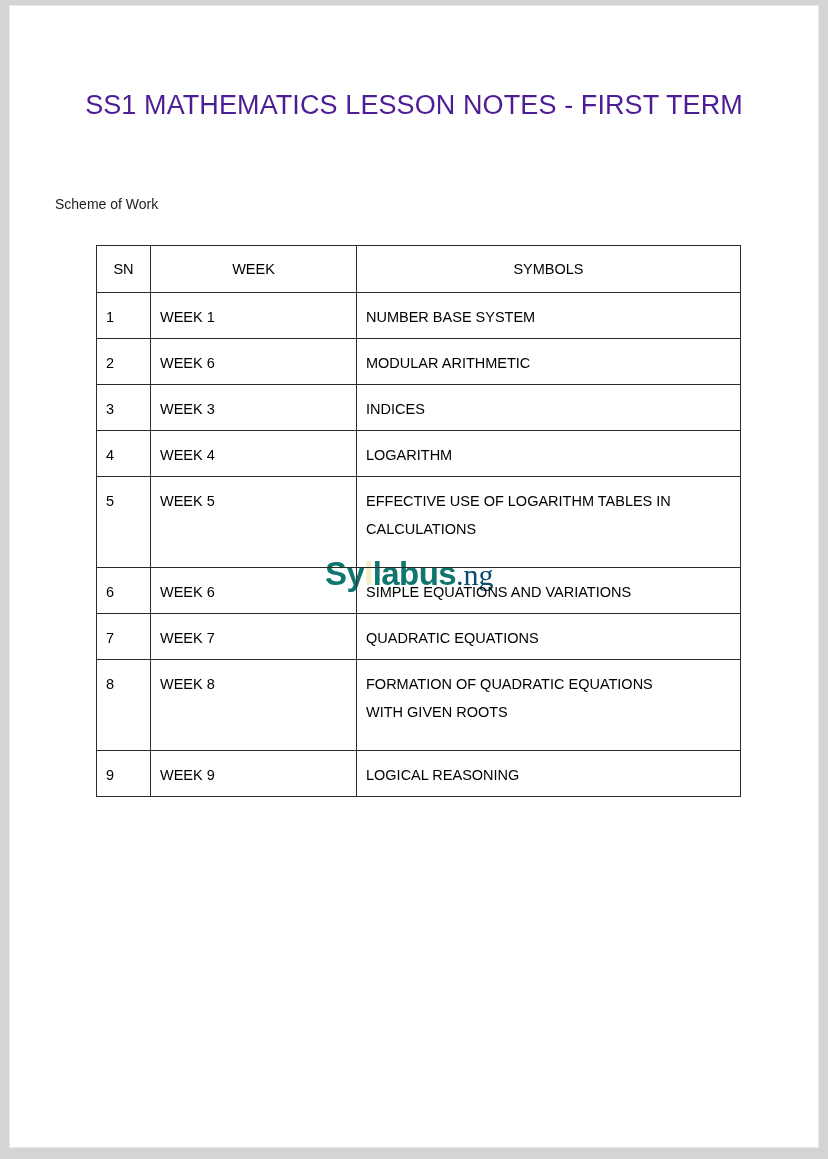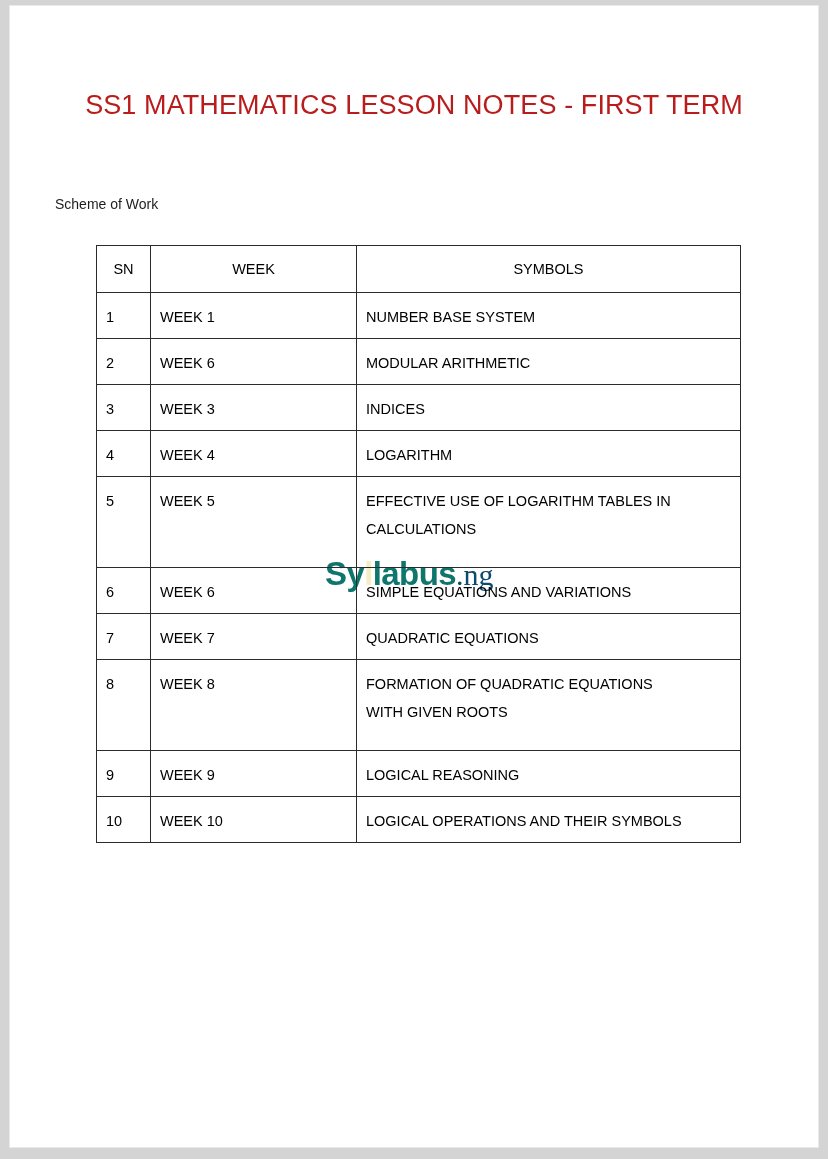--- a/index.html
+++ b/index.html
@@ -37,21 +37,21 @@
   
   .doc-title {
     position: absolute;
     left: 0;
     top: 66px;
     width: 808px;
     text-align: center;
     font-size: 27px;
     font-weight: 400;
     letter-spacing: 0.1px;
-    color: #b91c1c;
+    color: #4c1d95;
     white-space: nowrap;
   }
 
   
   .section-heading {
     position: absolute;
     left: 45px;
     top: 178px;
     font-size: 14px;
     font-weight: 400;
@@ -209,24 +209,17 @@
             <span class="topic-line">WITH GIVEN ROOTS</span>
           </td>
         </tr>
         <tr class="row-single">
           <td>9</td>
           <td>WEEK 9</td>
           <td>
             <span class="topic-line">LOGICAL REASONING</span>
           </td>
         </tr>
-        <tr class="row-single">
-          <td>10</td>
-          <td>WEEK 10</td>
-          <td>
-            <span class="topic-line">LOGICAL OPERATIONS AND THEIR SYMBOLS</span>
-          </td>
-        </tr>
       </tbody>
     </table>
 
   </div>
 </div>
 
 </body></html>

